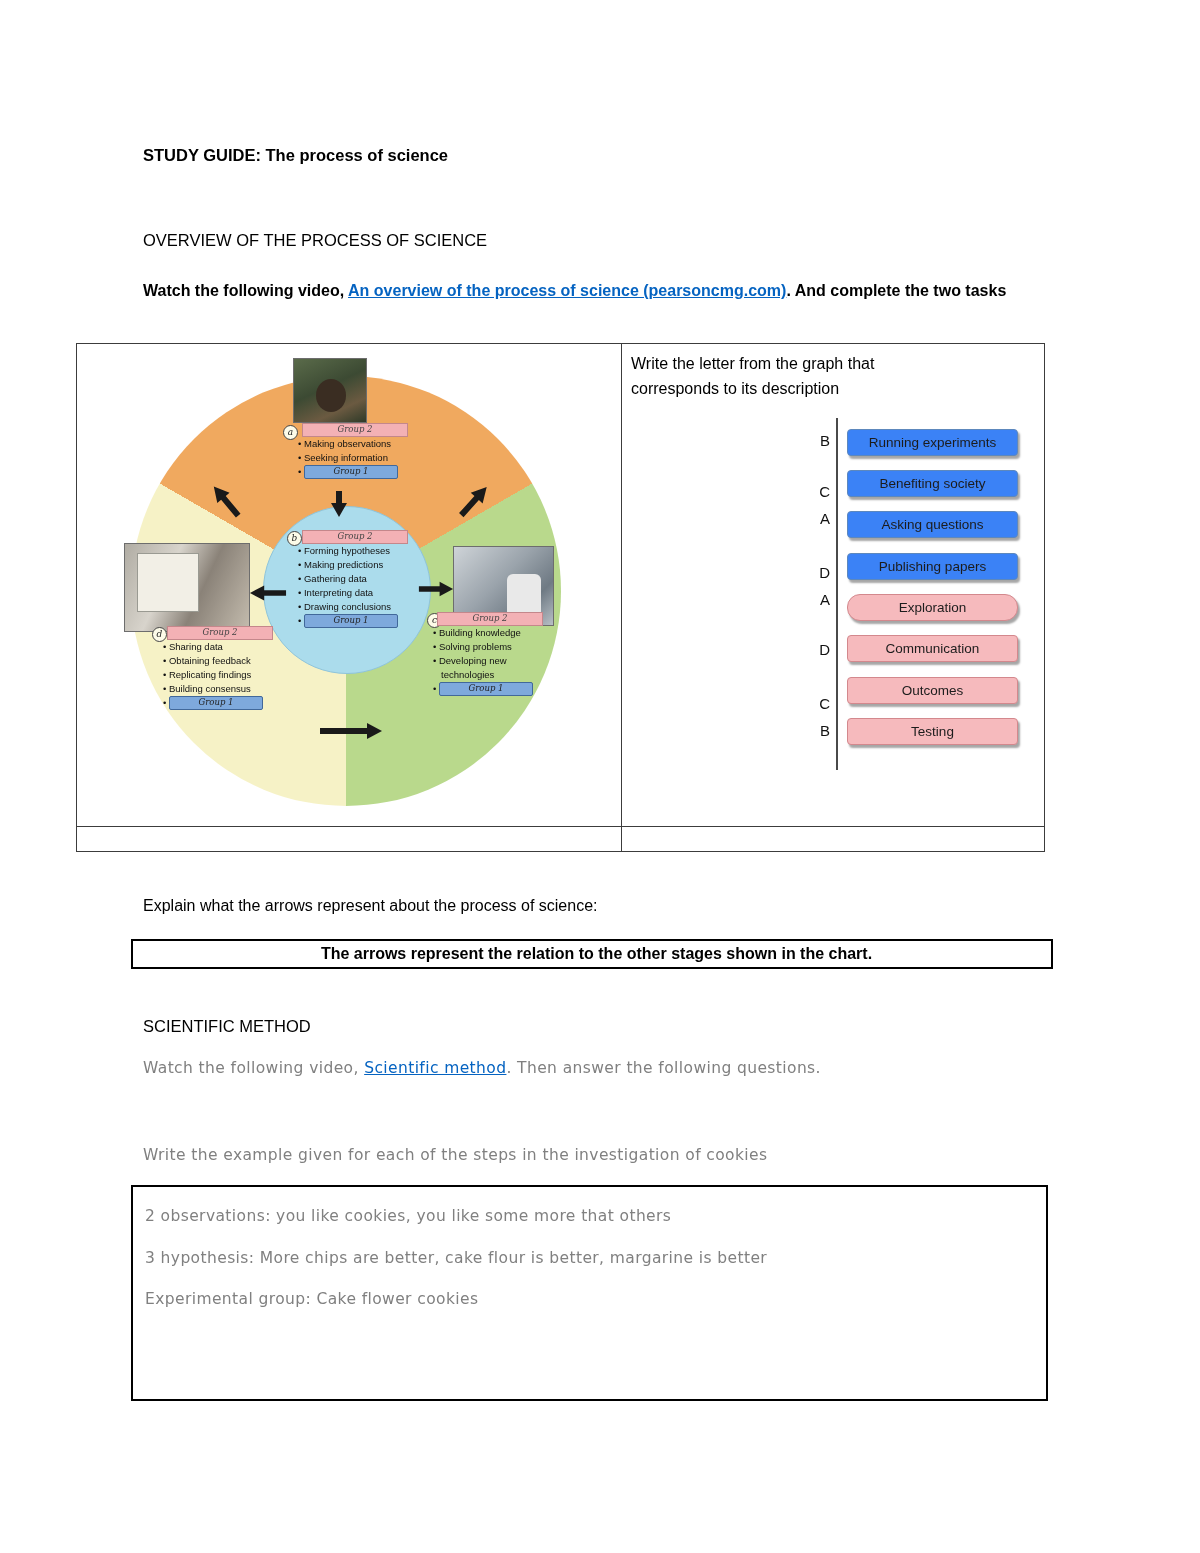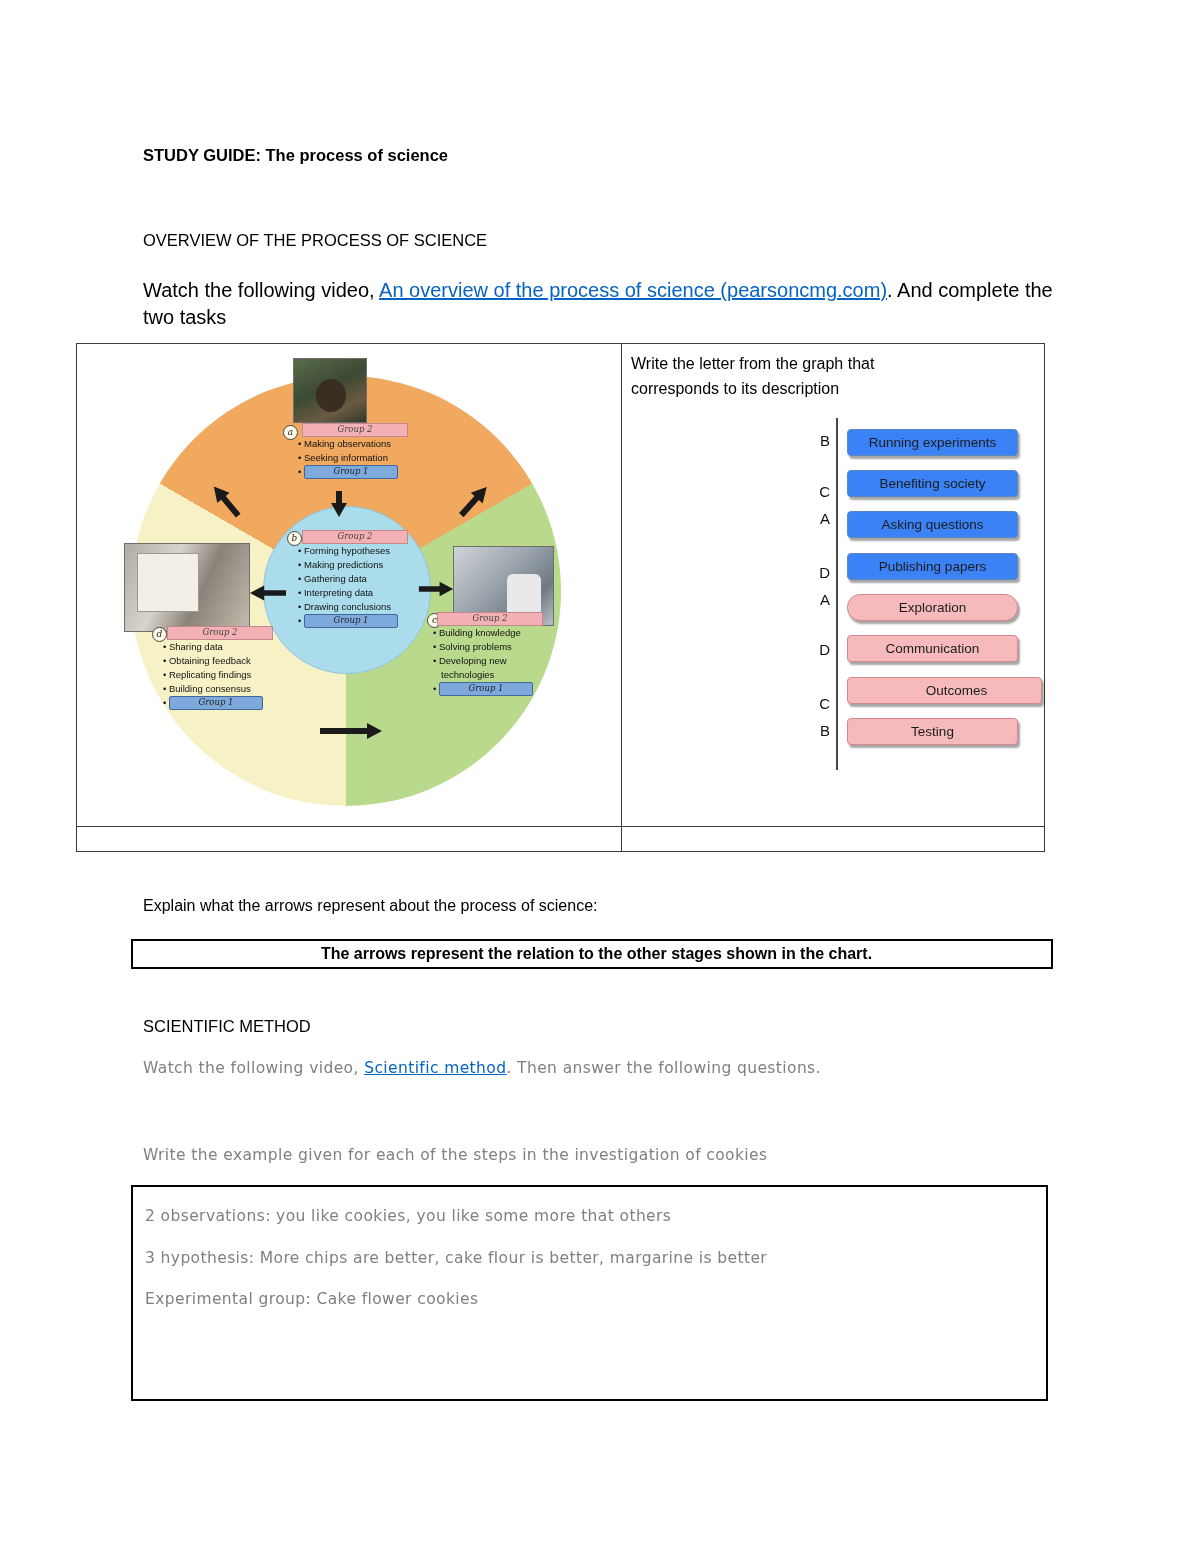--- a/index.html
+++ b/index.html
@@ -3,21 +3,21 @@
 <meta charset="utf-8">
 <style>
   html,body{margin:0;padding:0;background:#fff;}
   .page{position:relative;width:1200px;height:1553px;background:#fff;overflow:hidden;
         font-family:"Liberation Sans",sans-serif;color:#000;}
   .abs{position:absolute;}
 
   
   .doc-title{left:143px;top:146px;font-size:16.5px;font-weight:bold;}
   .sec-heading{left:143px;font-size:16.5px;}
-  .intro{left:143px;top:277px;width:912px;font-size:20px;line-height:27px;}
+  .intro{left:143px;top:277px;width:912px;font-size:16px;line-height:27px;font-weight:bold;}
   .link{color:#0563c1;text-decoration:underline;cursor:pointer;}
 
   
   .activity-table{left:76px;top:343px;width:967px;height:507px;border:1px solid #3c3c3c;}
   .tbl-vline{position:absolute;left:544px;top:0;width:1px;height:100%;background:#3c3c3c;}
   .tbl-hline{position:absolute;left:0;top:482px;width:100%;height:1px;background:#3c3c3c;}
   .cell-diagram{position:absolute;left:0;top:0;width:544px;height:482px;}
   .cell-match{position:absolute;left:545px;top:0;width:422px;height:482px;}
 
   
@@ -189,21 +189,21 @@
       <div class="ans-letter" style="top:378px;">B</div>
 
       <div class="ans-line"></div>
 
       <div class="mbox blue" style="top:85px;">Running experiments</div>
       <div class="mbox blue" style="top:126px;">Benefiting society</div>
       <div class="mbox blue" style="top:167px;">Asking questions</div>
       <div class="mbox blue" style="top:209px;">Publishing papers</div>
       <div class="mbox pink" style="top:250px;border-radius:13px;">Exploration</div>
       <div class="mbox pink" style="top:291px;">Communication</div>
-      <div class="mbox pink" style="top:333px;padding-left:24px;">Outcomes</div>
+      <div class="mbox pink" style="top:333px;">Outcomes</div>
       <div class="mbox pink" style="top:374px;">Testing</div>
     </div>
   </div>
 
   <div class="abs explain-prompt">Explain what the arrows represent about the process of science:</div>
   <div class="abs answer-box1">
     <span>The arrows represent the relation to the other stages shown in the chart.</span>
   </div>
 
   <div class="abs method-heading">SCIENTIFIC METHOD</div>

